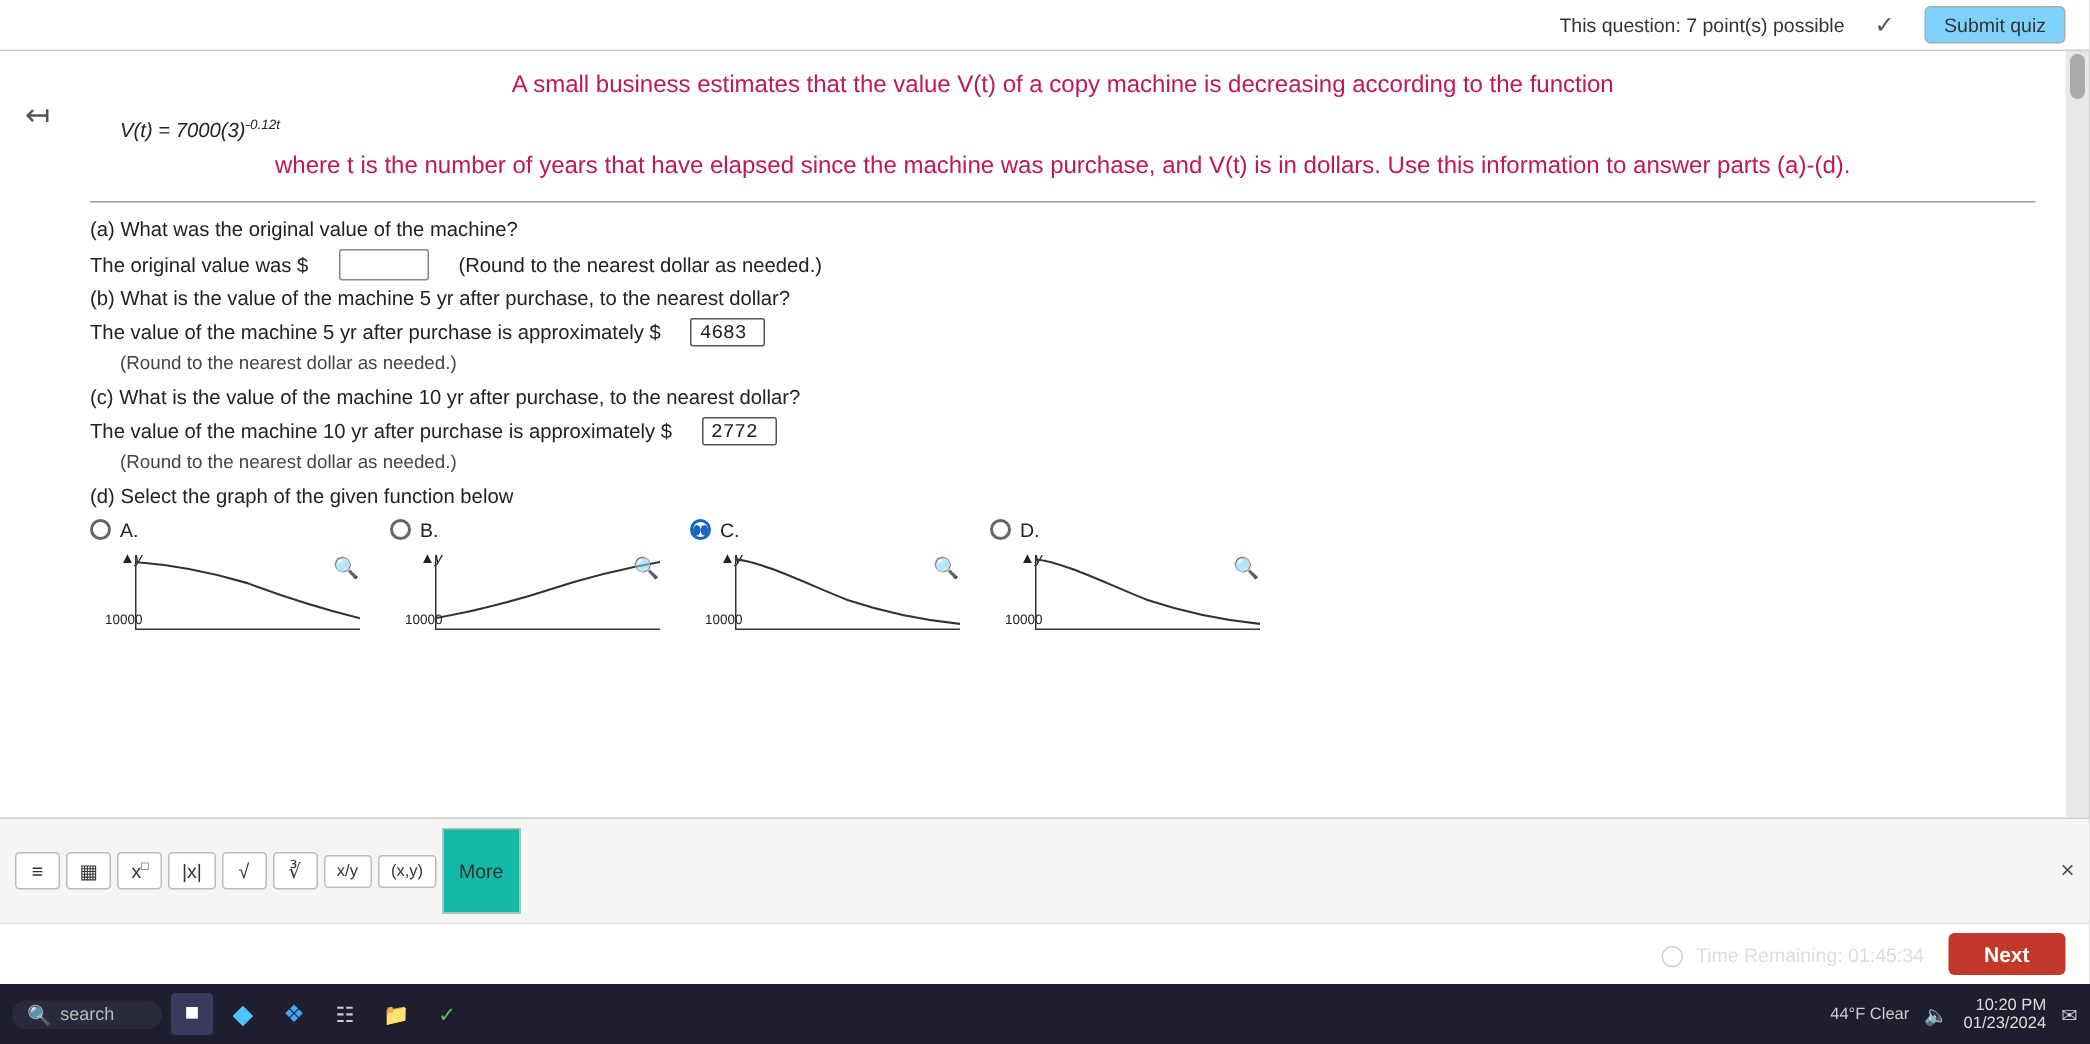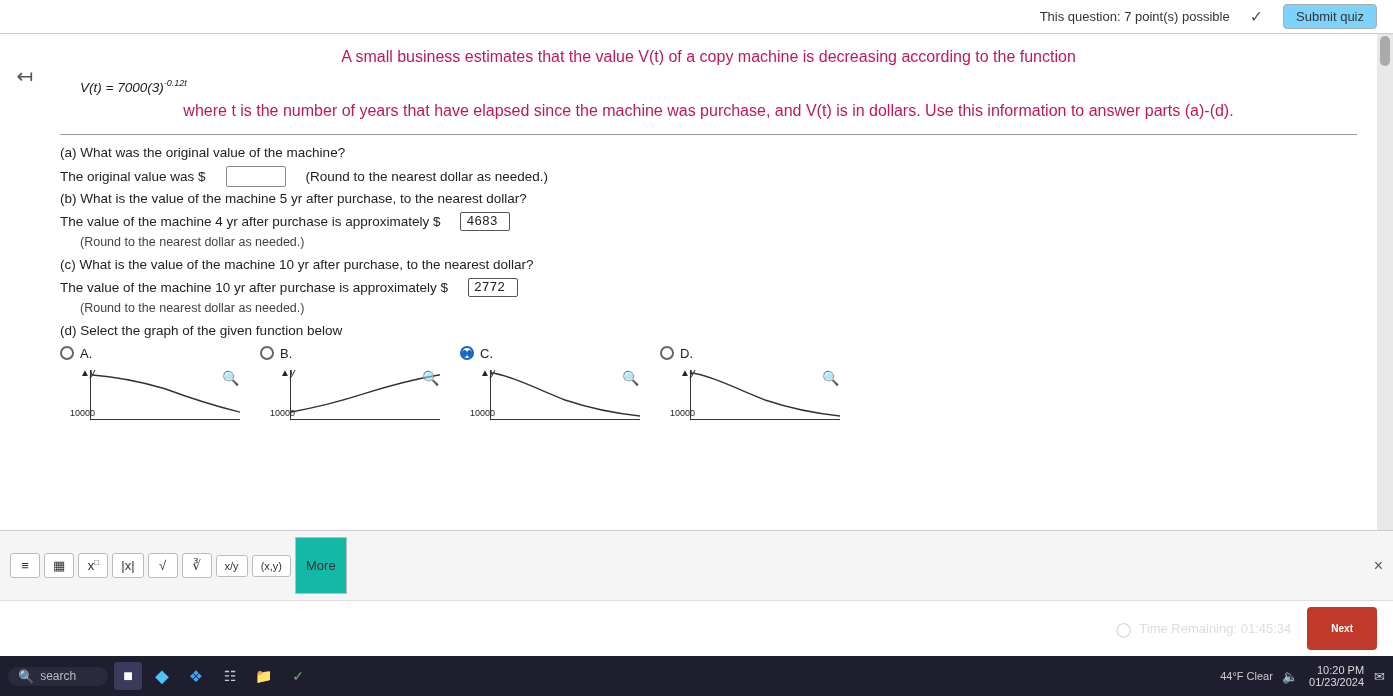--- a/index.html
+++ b/index.html
@@ -293,22 +293,22 @@
     }
     .timer-label {
       font-size: 13px;
       color: #ddd;
     }
     .next-btn {
       background: #c0392b;
       color: #fff;
       border: none;
       border-radius: 4px;
-      padding: 16px 24px;
-      font-size: 10px;
+      padding: 6px 24px;
+      font-size: 14px;
       font-weight: bold;
       cursor: pointer;
     }
 
     
     .taskbar {
       position: absolute;
       bottom: 0;
       left: 0;
       right: 0;
@@ -386,21 +386,21 @@
 
       <p class="part-label">(a) What was the original value of the machine?</p>
       <div class="answer-line">
         <span>The original value was $</span>
         <input class="answer-input" type="text" value="" style="">
         <span>(Round to the nearest dollar as needed.)</span>
       </div>
 
       <p class="part-label">(b) What is the value of the machine 5 yr after purchase, to the nearest dollar?</p>
       <div class="answer-line">
-        <span>The value of the machine 4 yr after purchase is approximately $</span>
+        <span>The value of the machine 5 yr after purchase is approximately $</span>
         <span class="answer-value">4683</span>
       </div>
       <p class="hint-text">(Round to the nearest dollar as needed.)</p>
 
       <p class="part-label">(c) What is the value of the machine 10 yr after purchase, to the nearest dollar?</p>
       <div class="answer-line">
         <span>The value of the machine 10 yr after purchase is approximately $</span>
         <span class="answer-value">2772</span>
       </div>
       <p class="hint-text">(Round to the nearest dollar as needed.)</p>

